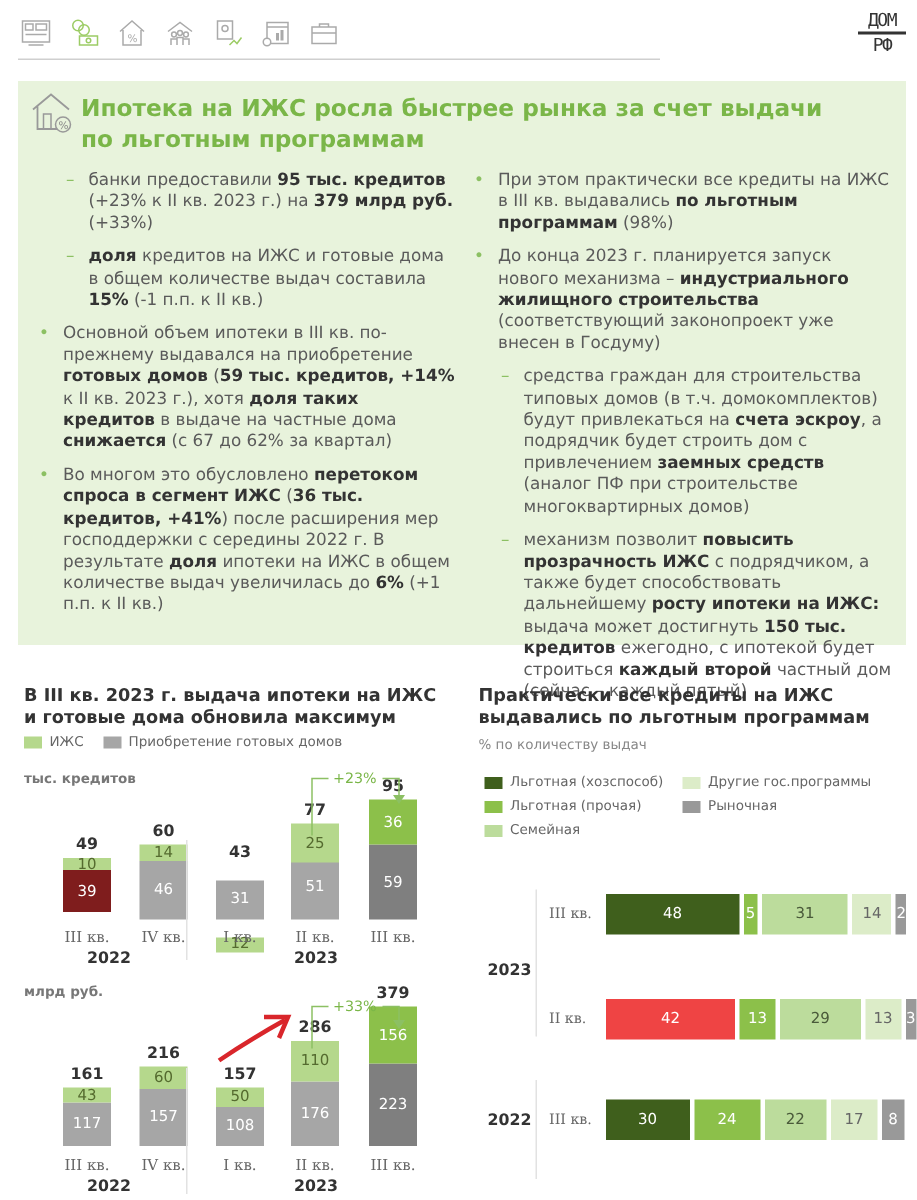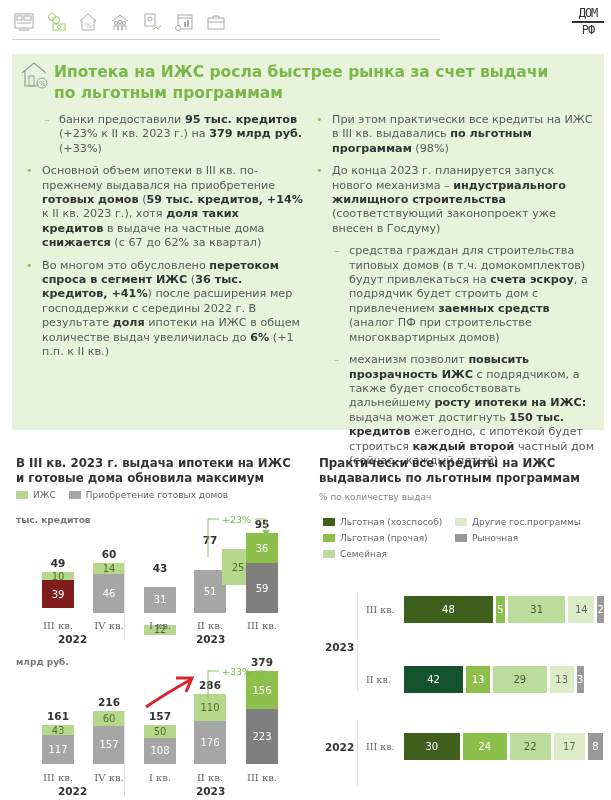--- a/index.html
+++ b/index.html
@@ -113,20 +113,21 @@
       <path d="M2 13 L14 3 L26 13 M5 11 V26 H20" fill="none" stroke="#999" stroke-width="1.2"></path>
       <rect x="9" y="16" width="5" height="10" fill="none" stroke="#999"></rect>
       <circle cx="22" cy="23" r="5" fill="#e8f3dc" stroke="#999"></circle>
       <text x="19" y="26" font-size="7" fill="#888">%</text>
     </svg>
 </div>
 <div class="panel-title">Ипотека на ИЖС росла быстрее рынка за счет выдачи по льготным программам</div>
 
 <div class="col col-left">
   <div class="d"><span>банки предоставили </span><strong>95 тыс. кредитов</strong><span> (+23% к II кв. 2023 г.) на </span><strong>379 млрд руб.</strong><span> (+33%)</span></div>
+  <div class="d"><strong>доля</strong><span> кредитов на ИЖС и готовые дома в общем количестве выдач составила </span><strong>15%</strong><span> (-1 п.п. к II кв.)</span></div>
   <div class="b"><span>Основной объем ипотеки в III кв. по-прежнему выдавался на приобретение </span><strong>готовых домов</strong><span> (</span><strong>59 тыс. кредитов, +14%</strong><span> к II кв. 2023 г.), хотя </span><strong>доля таких кредитов</strong><span> в выдаче на частные дома </span><strong>снижается</strong><span> (с 67 до 62% за квартал)</span></div>
   <div class="b"><span>Во многом это обусловлено </span><strong>перетоком спроса в сегмент ИЖС</strong><span> (</span><strong>36 тыс. кредитов, +41%</strong><span>) после расширения мер господдержки с середины 2022 г. В результате </span><strong>доля</strong><span> ипотеки на ИЖС в общем количестве выдач увеличилась до </span><strong>6%</strong><span> (+1 п.п. к II кв.)</span></div>
 </div>
 
 <div class="col col-right">
   <div class="b"><span>При этом практически все кредиты на ИЖС в III кв. выдавались </span><strong>по льготным программам</strong><span> (98%)</span></div>
   <div class="b"><span>До конца 2023 г. планируется запуск нового механизма – </span><strong>индустриального жилищного строительства</strong><span> (соответствующий законопроект уже внесен в Госдуму)</span></div>
   <div class="d"><span>средства граждан для строительства типовых домов (в т.ч. домокомплектов) будут привлекаться на </span><strong>счета эскроу</strong><span>, а подрядчик будет строить дом с привлечением </span><strong>заемных средств</strong><span> (аналог ПФ при строительстве многоквартирных домов)</span></div>
   <div class="d"><span>механизм позволит </span><strong>повысить прозрачность ИЖС</strong><span> с подрядчиком, а также будет способствовать дальнейшему </span><strong>росту ипотеки на ИЖС:</strong><span> выдача может достигнуть </span><strong>150 тыс. кредитов</strong><span> ежегодно, с ипотекой будет строиться </span><strong>каждый второй</strong><span> частный дом (сейчас – каждый пятый)</span></div>
 </div>
@@ -144,21 +145,21 @@
     <div class="seg" style="left: 42px; top: 580.24px; height: 28px; background: #7f1d1d; position: absolute;">39</div>
     <div class="seg izhs" style="left: 42px; top: 571.84px; height: 8.4px; background: rgb(181, 216, 140); position: absolute;">10</div>
     <div class="total" style="left: 38px; top: 556.84px;">49</div>
     <div class="seg" style="left: 93px; top: 574.36px; height: 38.64px; background: rgb(166, 166, 166); position: absolute;">46</div>
     <div class="seg izhs" style="left: 93px; top: 562.6px; height: 11.76px; background: rgb(181, 216, 140); position: absolute;">14</div>
     <div class="total" style="left: 89px; top: 547.6px;">60</div>
     <div class="seg" style="left: 144px; top: 586.96px; height: 26.04px; background: rgb(166, 166, 166); position: absolute;">31</div>
     <div class="seg izhs" style="left: 144px; top: 576.88px; height: 10.08px; background: rgb(181, 216, 140); position: absolute; margin-top: 48px;">12</div>
     <div class="total" style="left: 140px; top: 561.88px;">43</div>
     <div class="seg" style="left: 194px; top: 570.16px; height: 42.84px; background: rgb(166, 166, 166); position: absolute;">51</div>
-    <div class="seg izhs" style="left: 194px; top: 549.16px; height: 36px; background: rgb(181, 216, 140); position: absolute; margin-left: 28px;">25</div>
+    <div class="seg izhs" style="left: 194px; top: 549.16px; height: 26px; background: rgb(181, 216, 140); position: absolute;">25</div>
     <div class="total" style="left: 190px; top: 534.16px;">77</div>
     <div class="seg" style="left: 246px; top: 563.44px; height: 49.56px; background: rgb(127, 127, 127); position: absolute;">59</div>
     <div class="seg izhs strong" style="left: 246px; top: 533.2px; height: 30.24px; background: rgb(140, 192, 74); position: absolute;">36</div>
     <div class="total" style="left: 242px; top: 518.2px;">95</div>
   </div>
 
 <div class="growth" style="left:222px; top:514px;">+23%</div>
 <svg style="position:absolute; left:205px; top:512px;" width="70" height="50">
   <polyline points="3,45 3,7 14,7" fill="none" stroke="#8cc063" stroke-width="1"></polyline>
   <polyline points="50,7 61,7 61,20" fill="none" stroke="#8cc063" stroke-width="1"></polyline>
@@ -246,21 +247,21 @@
     <div class="hlab" style="left: 366px; top: 604px;">III кв.</div>
     <div class="hbar-row" style="top: 596px;">
       <div class="hseg" style="width: 88.8px; background: rgb(63, 95, 28); color: rgb(255, 255, 255);">48</div>
       <div class="hseg" style="width: 9.25px; background: rgb(140, 192, 74); color: rgb(255, 255, 255);">5</div>
       <div class="hseg" style="width: 57.35px; background: rgb(188, 220, 156); color: rgb(74, 90, 58);">31</div>
       <div class="hseg" style="width: 25.9px; background: rgb(220, 236, 200); color: rgb(102, 102, 102);">14</div>
       <div class="hseg" style="width: 7px; background: rgb(153, 153, 153); color: rgb(255, 255, 255);">2</div>
     </div>
     <div class="hlab" style="left: 366px; top: 674px;">II кв.</div>
     <div class="hbar-row" style="top: 666px;">
-      <div class="hseg" style="width: 59px; background: #14532d; color: rgb(255, 255, 255);">42</div>
+      <div class="hseg" style="width: 86px; background: #ef4444; color: rgb(255, 255, 255);">42</div>
       <div class="hseg" style="width: 24.05px; background: rgb(140, 192, 74); color: rgb(255, 255, 255);">13</div>
       <div class="hseg" style="width: 53.65px; background: rgb(188, 220, 156); color: rgb(74, 90, 58);">29</div>
       <div class="hseg" style="width: 24.05px; background: rgb(220, 236, 200); color: rgb(102, 102, 102);">13</div>
       <div class="hseg" style="width: 7px; background: rgb(153, 153, 153); color: rgb(255, 255, 255);">3</div>
     </div>
     <div class="hlab" style="left: 366px; top: 741px;">III кв.</div>
     <div class="hbar-row" style="top: 733px;">
       <div class="hseg" style="width: 55.5px; background: rgb(63, 95, 28); color: rgb(255, 255, 255);">30</div>
       <div class="hseg" style="width: 44.4px; background: rgb(140, 192, 74); color: rgb(255, 255, 255);">24</div>
       <div class="hseg" style="width: 40.7px; background: rgb(188, 220, 156); color: rgb(74, 90, 58);">22</div>

